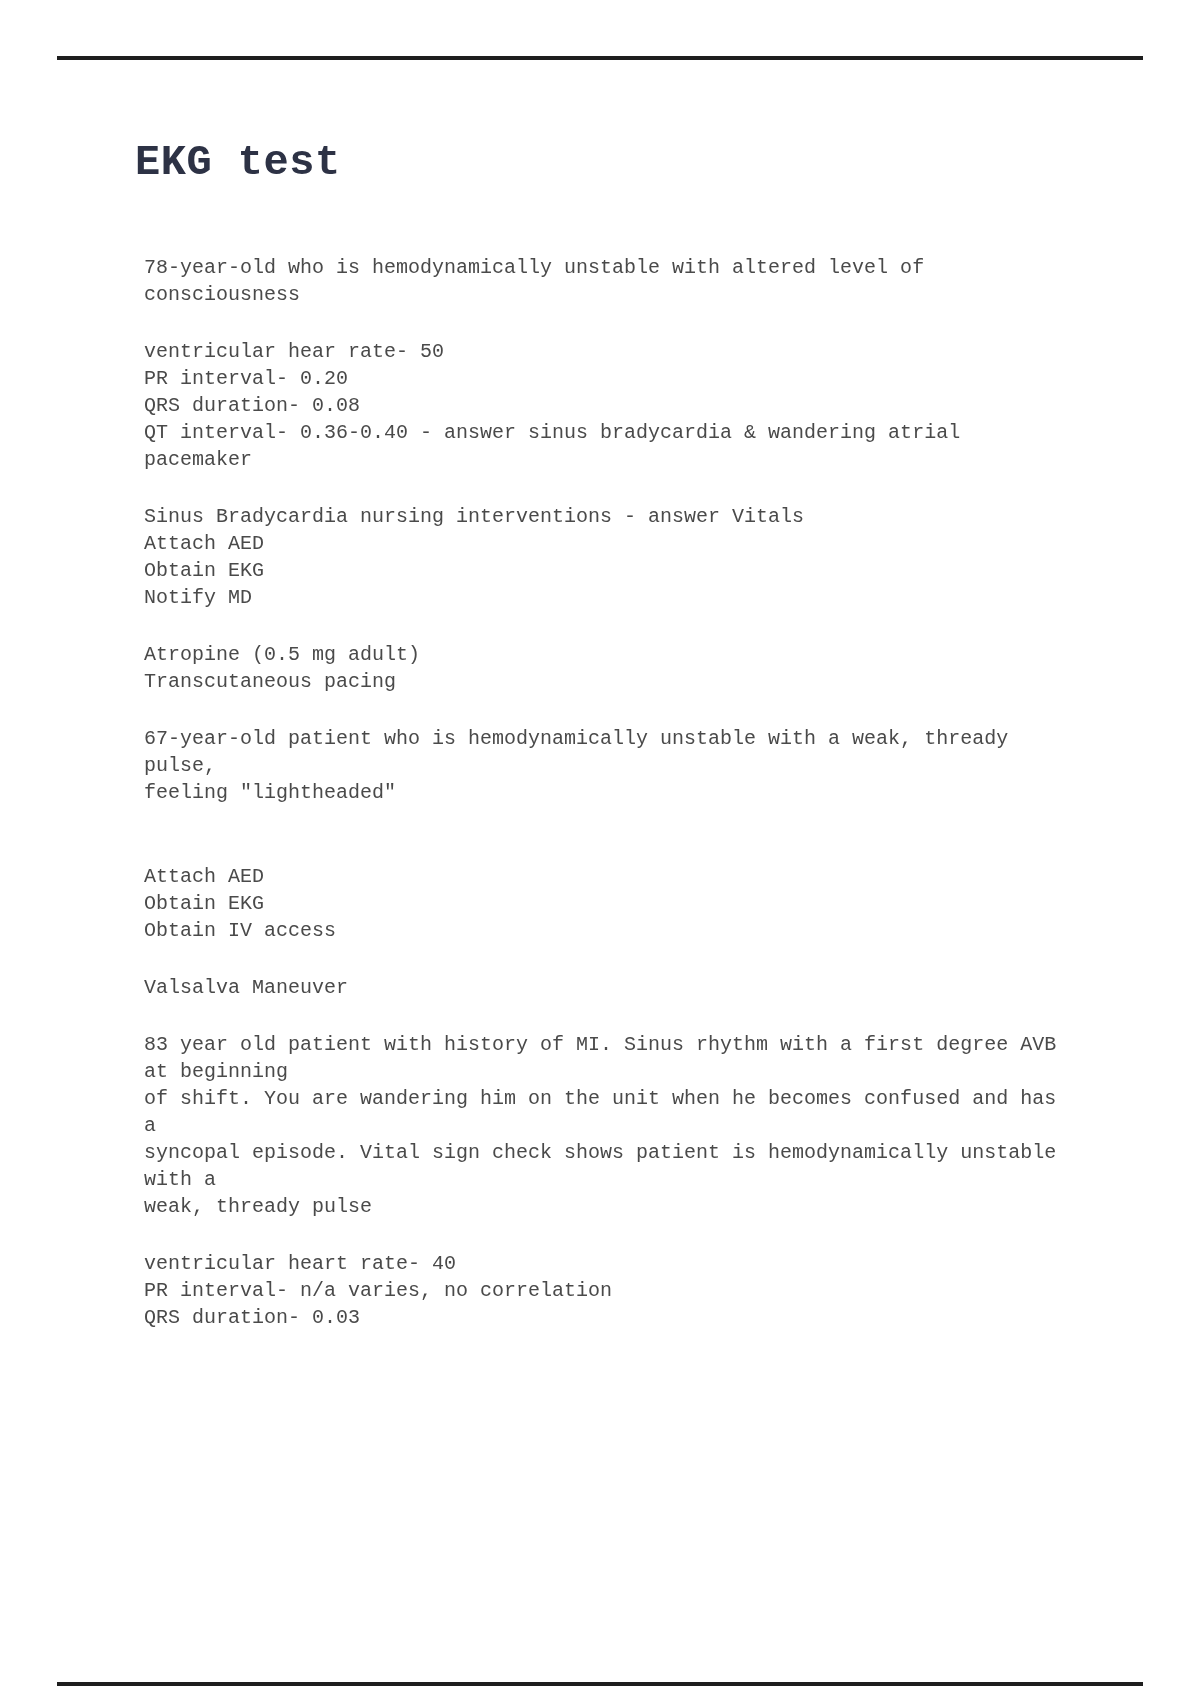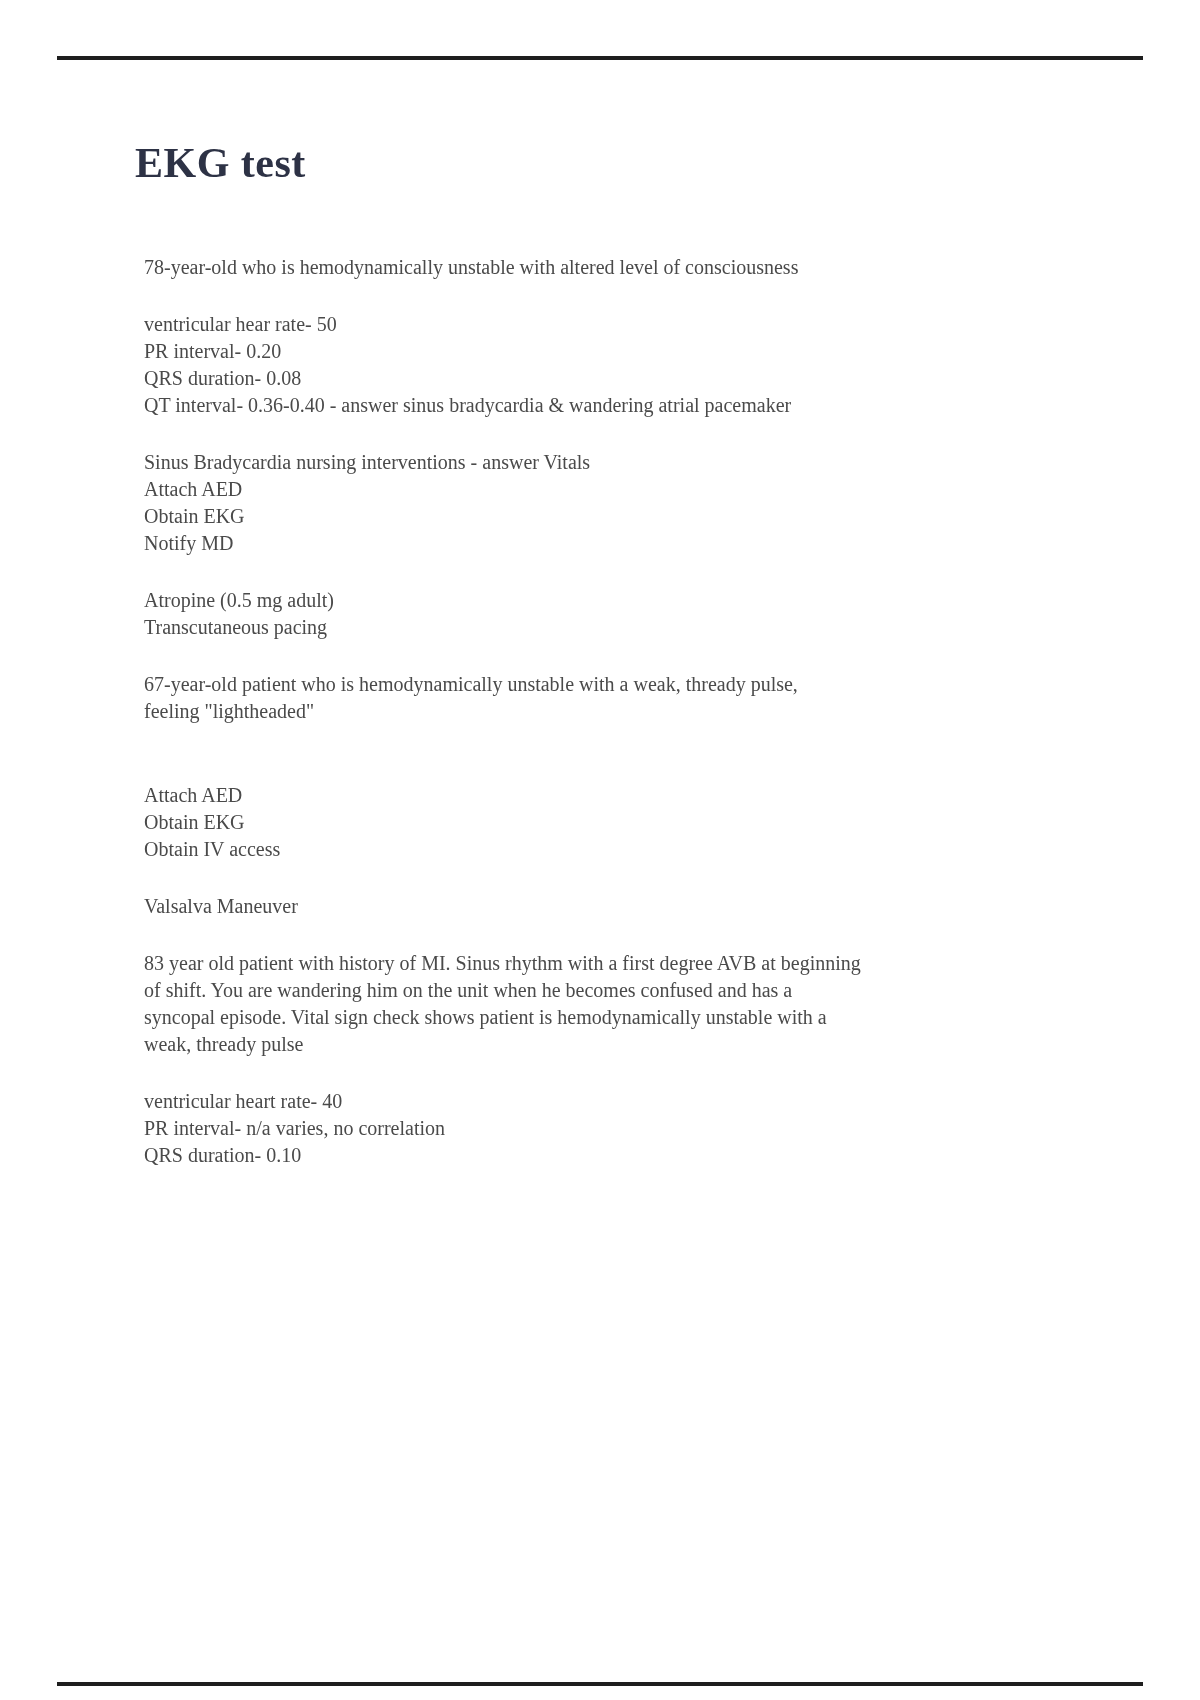--- a/index.html
+++ b/index.html
@@ -6,21 +6,21 @@
     margin: 0;
     padding: 0;
     background: #ffffff;
   }
   .page {
     position: relative;
     width: 1200px;
     height: 1700px;
     background: #ffffff;
     overflow: hidden;
-    font-family: Liberation Serif, serif;
+    font-family: Liberation Mono, monospace;
   }
   .rule {
     position: absolute;
     left: 57px;
     width: 1086px;
     height: 4px;
     background: #1e1e1e;
   }
   .rule-top { top: 56px; }
   .rule-bottom { top: 1682px; }
@@ -56,16 +56,16 @@
   <h1 class="title">EKG test</h1>
   <div class="content">
       <p><span>78-year-old who is hemodynamically unstable with altered level of consciousness</span></p>
       <p><span>ventricular hear rate- 50</span><br><span>PR interval- 0.20</span><br><span>QRS duration- 0.08</span><br><span>QT interval- 0.36-0.40 - answer sinus bradycardia &amp; wandering atrial pacemaker</span></p>
       <p><span>Sinus Bradycardia nursing interventions - answer Vitals</span><br><span>Attach AED</span><br><span>Obtain EKG</span><br><span>Notify MD</span></p>
       <p><span>Atropine (0.5 mg adult)</span><br><span>Transcutaneous pacing</span></p>
       <p><span>67-year-old patient who is hemodynamically unstable with a weak, thready pulse,</span><br><span>feeling "lightheaded"</span></p>
       <p><br><span>Attach AED</span><br><span>Obtain EKG</span><br><span>Obtain IV access</span></p>
       <p><span>Valsalva Maneuver</span></p>
       <p><span>83 year old patient with history of MI. Sinus rhythm with a first degree AVB at beginning</span><br><span>of shift. You are wandering him on the unit when he becomes confused and has a</span><br><span>syncopal episode. Vital sign check shows patient is hemodynamically unstable with a</span><br><span>weak, thready pulse</span></p>
-      <p><span>ventricular heart rate- 40</span><br><span>PR interval- n/a varies, no correlation</span><br><span>QRS duration- 0.10</span></p>
+      <p><span>ventricular heart rate- 40</span><br><span>PR interval- n/a varies, no correlation</span><br><span>QRS duration- 0.03</span></p>
     </div>
   <div class="rule rule-bottom"></div>
 </div>
 
 </body></html>

